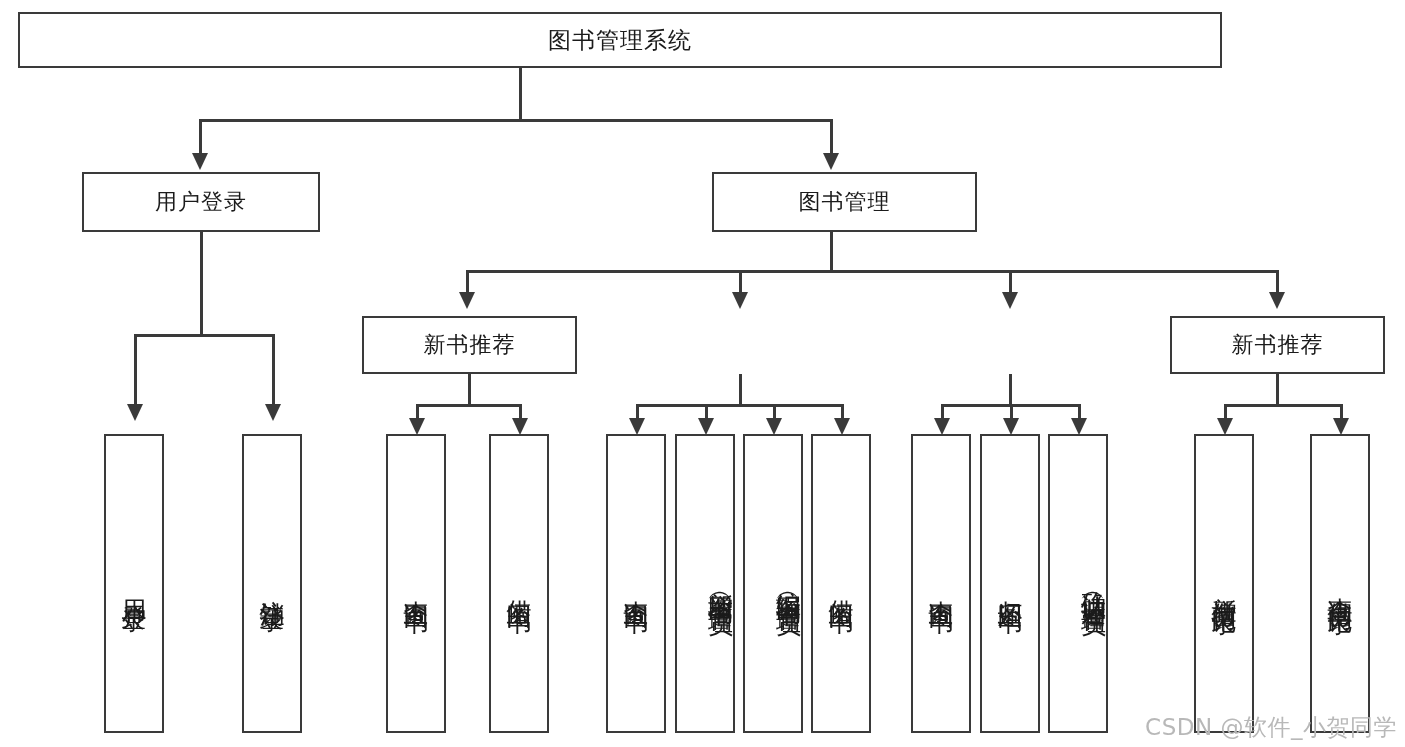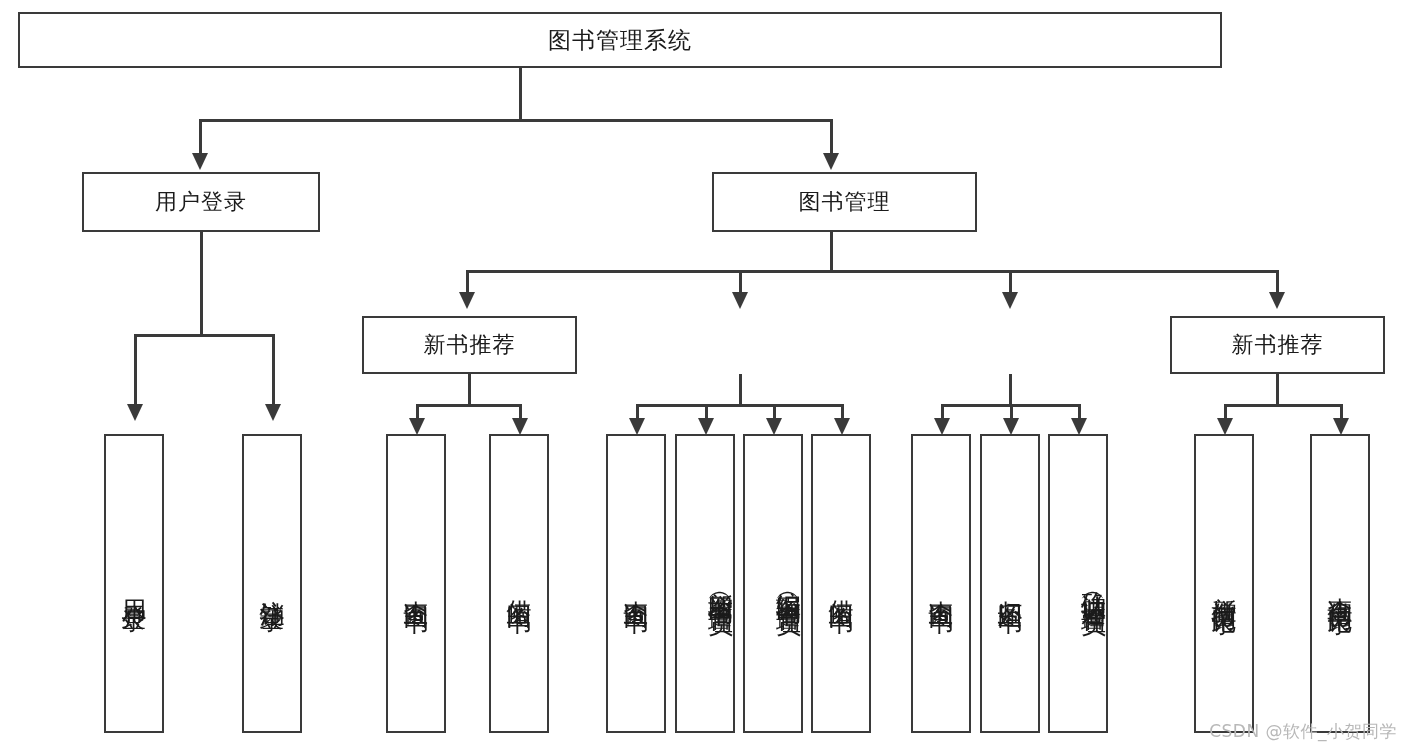--- a/index.html
+++ b/index.html
@@ -73,21 +73,21 @@
     height: 0;
     border-left: 8px solid transparent;
     border-right: 8px solid transparent;
     border-top: 17px solid #3a3a3a;
   }
   
   #watermark {
     position: absolute;
     right: 8px;
     bottom: 4px;
-    font-size: 17px;
+    font-size: 23px;
     color: #b8b8b8;
     white-space: nowrap;
     letter-spacing: 0.5px;
   }
 </style>
 </head>
 <body>
 
 <div id="canvas">
 

